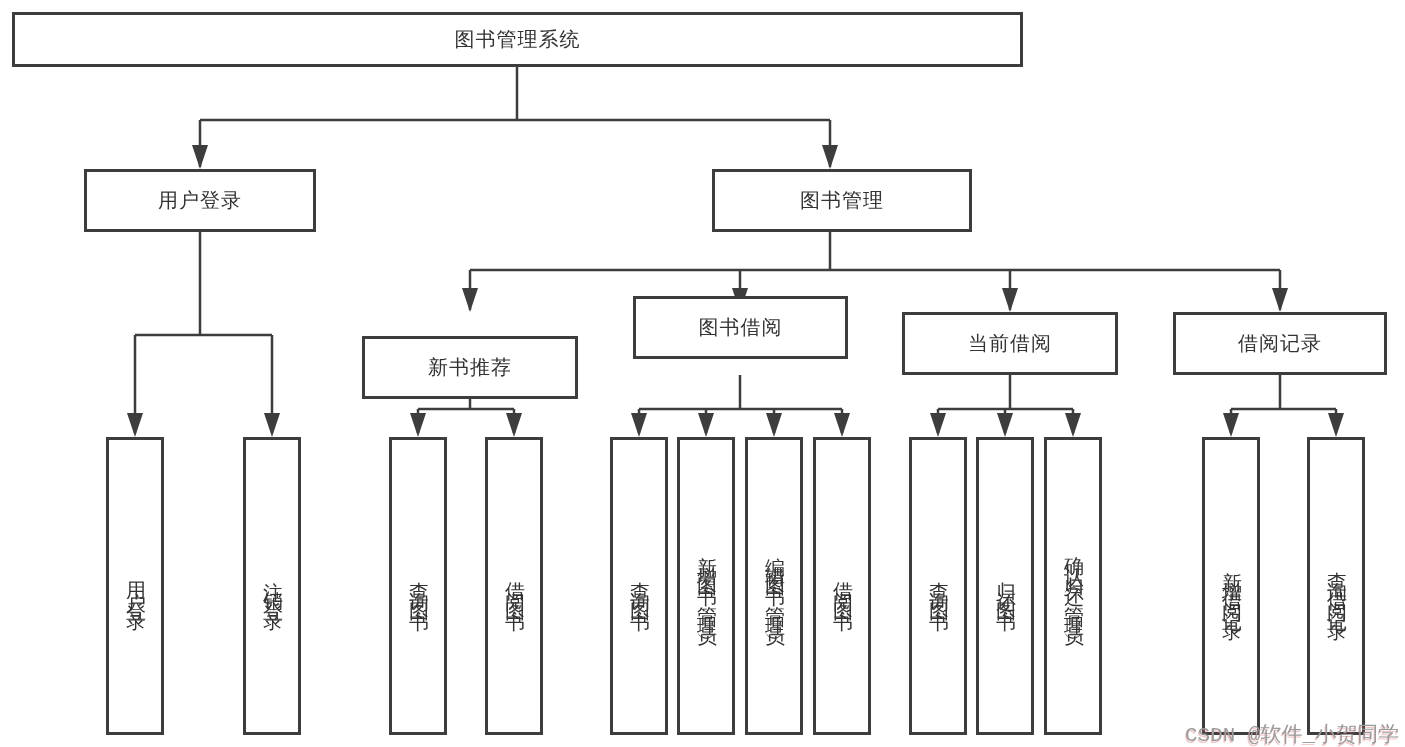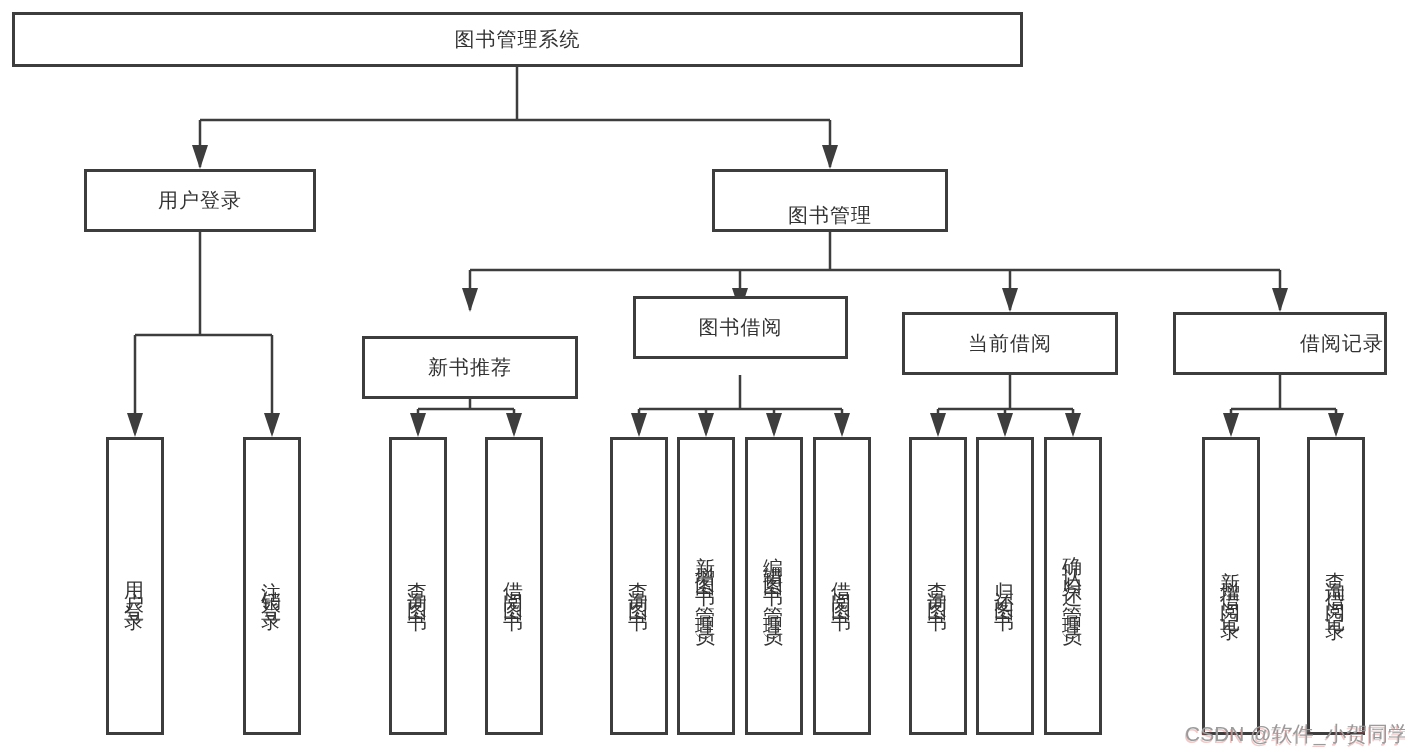--- a/index.html
+++ b/index.html
@@ -1,21 +1,21 @@
 <!DOCTYPE html>
 <html><head>
 <meta charset="utf-8">
 <style>
   html, body { margin: 0; padding: 0; background: #ffffff; }
   .stage {
     position: relative;
     width: 1405px;
     height: 747px;
     background: #ffffff;
-    font-family: Liberation Sans, sans-serif;
+    font-family: Liberation Mono, monospace;
     overflow: hidden;
   }
   .lines-layer {
     position: absolute;
     left: 0; top: 0;
     width: 1405px; height: 747px;
     z-index: 1;
   }
   .node {
     position: absolute;
@@ -38,26 +38,26 @@
     font-size: 20px;
     writing-mode: vertical-rl;
     text-orientation: mixed;
     letter-spacing: 10px;
     white-space: nowrap;
   }
   
   .n-root      { left: 12px;   top: 12px;  width: 1011px; height: 55px; }
   
   .n-login     { left: 84px;   top: 169px; width: 232px;  height: 63px; }
-  .n-manage    { left: 712px;  top: 169px; width: 236px;  height: 63px; align-items: flex-end; }
+  .n-manage    { left: 712px;  top: 169px; width: 260px;  height: 63px; }
   
   .n-recommend { left: 362px;  top: 312px; width: 216px;  height: 63px; margin-top: 24px; }
   .n-borrow    { left: 633px;  top: 296px; width: 215px;  height: 63px; }
   .n-current   { left: 902px;  top: 312px; width: 216px;  height: 63px; }
-  .n-records   { left: 1173px; top: 312px; width: 214px;  height: 63px; justify-content: flex-end; }
+  .n-records   { left: 1173px; top: 312px; width: 214px;  height: 63px; }
   
   .leaf { top: 437px; width: 58px; height: 298px; }
   .l-login-0     { left: 106px; }
   .l-login-1     { left: 243px; }
   .l-recommend-0 { left: 389px; }
   .l-recommend-1 { left: 485px; }
   .l-borrow-0    { left: 610px; }
   .l-borrow-1    { left: 677px; }
   .l-borrow-2    { left: 745px; }
   .l-borrow-3    { left: 813px; }

